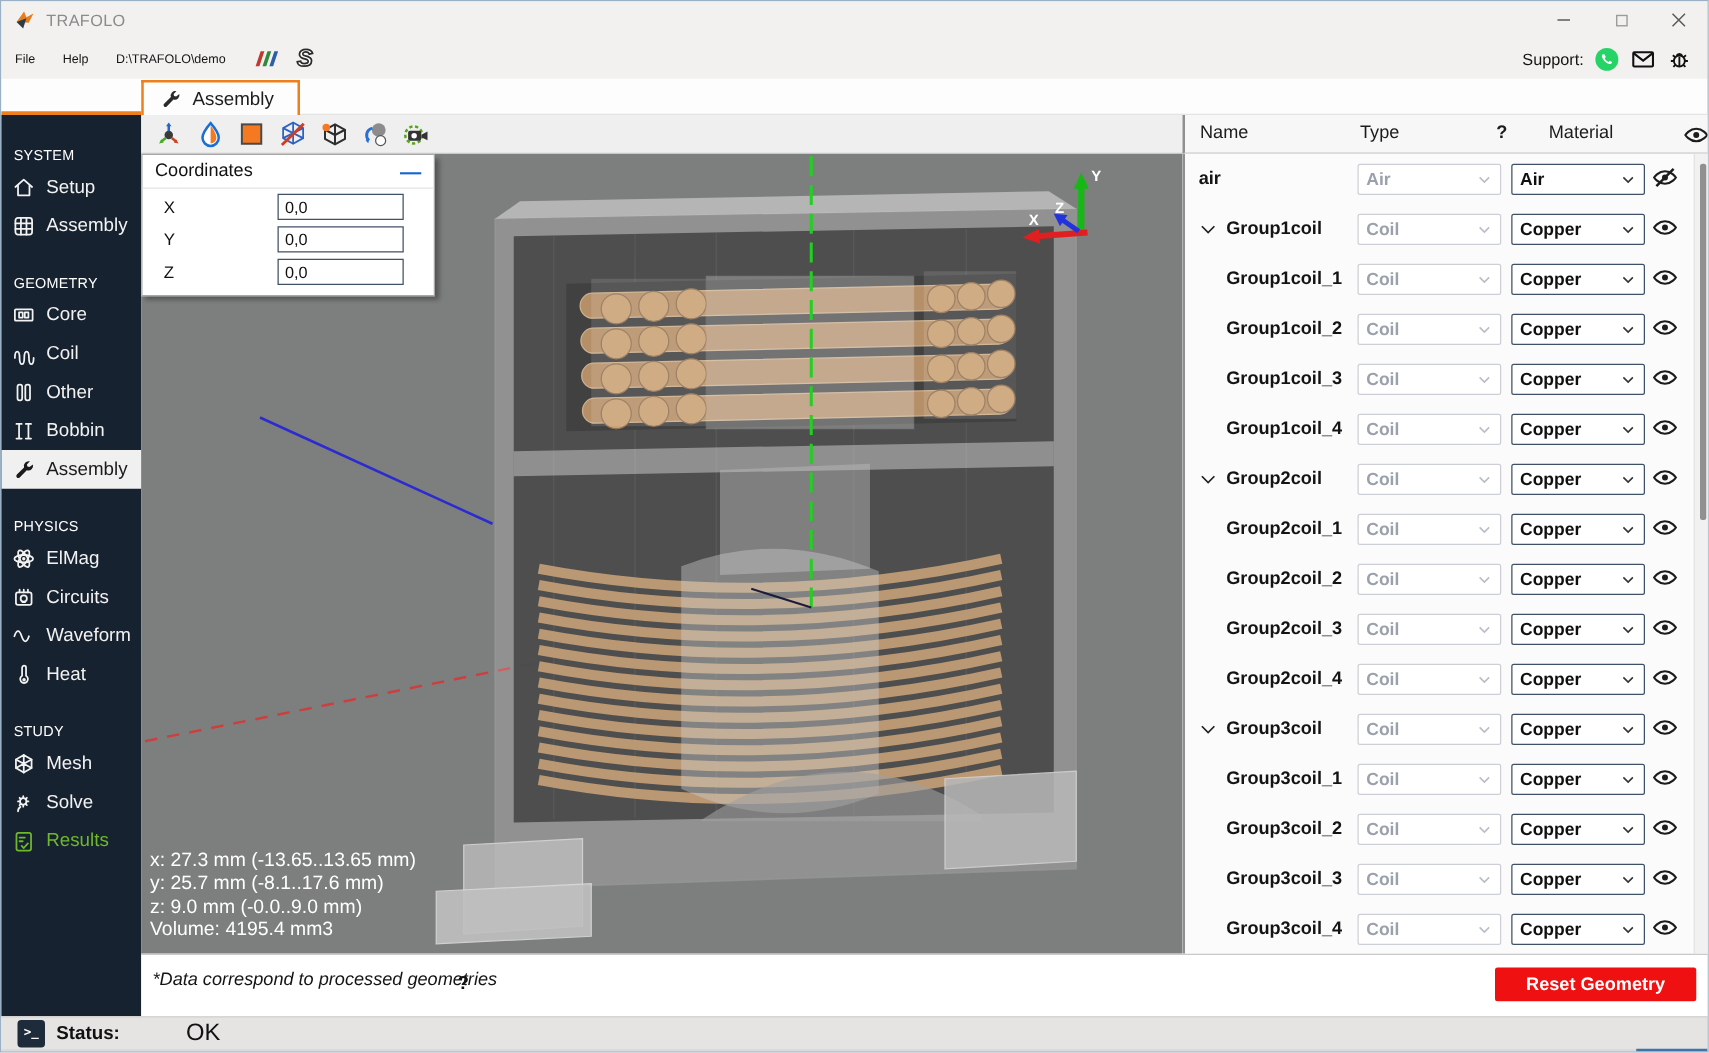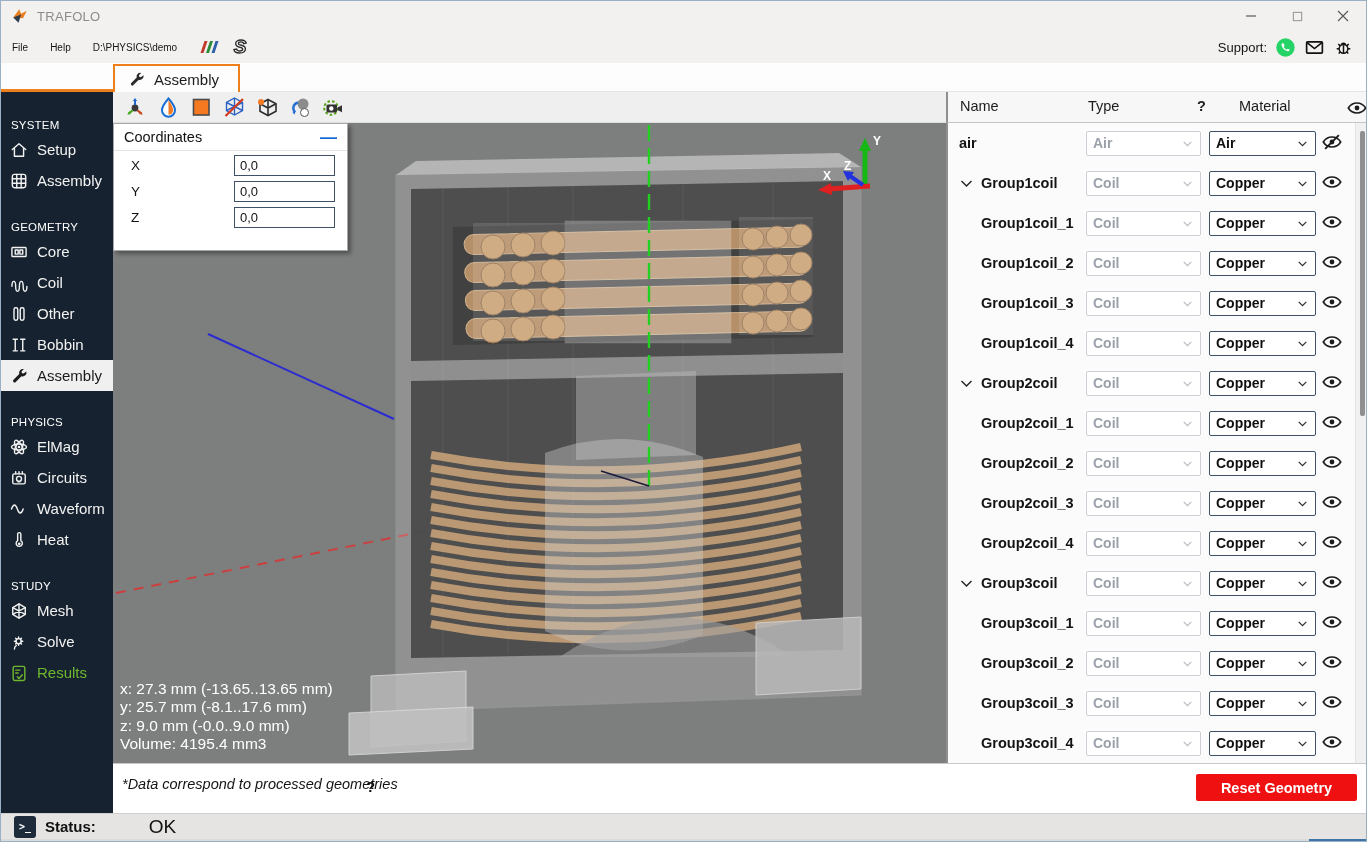--- a/index.html
+++ b/index.html
@@ -45,25 +45,25 @@
 
   
   .rp-header{position:absolute;left:945px;top:91px;width:422px;height:31px;background:#f7f7f7;border-left:2px solid #8f8f8f;
              border-bottom:1px solid #c6c6c6;font-size:14.5px;color:#1c1c1c;}
   .rp-header .col{position:absolute;top:6px;}
   .rp-h-name{left:12px;} .rp-h-type{left:140px;} .rp-h-help{left:249px;font-weight:bold;} .rp-h-mat{left:291px;}
   .rp-h-eye{position:absolute;left:398px;top:5px;width:22px;height:22px;}
 
   
   .viewport{position:absolute;left:112px;top:122px;width:833px;height:640px;background:#7d7f7e;overflow:hidden;}
-  .coords{position:absolute;left:0;top:0;width:235px;background:#fff;border:1px solid #a8a8a8;box-shadow:3px 3px 4px rgba(0,0,0,.35);padding-bottom:21px;}
+  .coords{position:absolute;left:0;top:0;width:235px;background:#fff;border:1px solid #a8a8a8;box-shadow:3px 3px 4px rgba(0,0,0,.35);padding-bottom:7px;}
   .coords-title{height:27px;display:flex;align-items:center;padding:0 10px;font-size:14.5px;border-bottom:1px solid #e4e4e4;color:#111;}
   .coords-min{margin-left:auto;color:#1464d2;font-weight:bold;font-size:17px;line-height:1;cursor:pointer;}
   .coords-row{position:relative;height:24px;display:flex;align-items:center;padding-left:17px;font-size:13.5px;margin-top:2px;}
-  .coords-row input{position:absolute;left:120px;width:101px;height:21px;border:1px solid #3f5166;font-size:13px;
+  .coords-row input{position:absolute;left:108px;width:101px;height:21px;border:1px solid #3f5166;font-size:13px;
                     padding:0 0 0 5px;font-family:"Liberation Sans",sans-serif;color:#111;}
   .vp-info{position:absolute;left:7px;bottom:9px;color:#fff;font-size:15.5px;line-height:1.2;}
 
   
   .rp-list{position:absolute;left:945px;top:122px;width:422px;height:640px;background:#fbfbfb;border-left:2px solid #8f8f8f;overflow:hidden;}
   .rrow{position:relative;height:40px;display:flex;align-items:center;font-weight:bold;}
   .rname{display:flex;align-items:center;gap:5px;padding-left:11px;font-size:14.5px;color:#141414;}
   .chev{width:17px;height:17px;display:flex;align-items:center;}
   .chev svg{width:15px;height:15px;color:#222;}
   .sel{position:absolute;height:25px;background:#fff;display:flex;align-items:center;justify-content:space-between;
@@ -117,21 +117,21 @@
           <svg width="12" height="12" viewBox="0 0 12 12">
             <path d="M1 1 11 11M11 1 1 11" stroke="#5a5a5a" stroke-width="1.2"></path>
           </svg>
         </div>
     </div>
   </div>
 
   <div class="menubar">
     <span class="menu-item">File</span>
     <span class="menu-item">Help</span>
-    <span class="menu-item">D:\PHYSICS\demo</span>
+    <span class="menu-item">D:\TRAFOLO\demo</span>
     <svg class="mb-icon" viewBox="0 0 24 24">
       <path d="M4.5 18 8.5 6h3L7.5 18z" fill="#c0392b"></path>
         <path d="M10 18 14 6h3L13 18z" fill="#2e8b3a"></path>
         <path d="M15.5 18 19.5 6h3L18.5 18z" fill="#2b5fa8"></path>
     </svg>
     <svg class="mb-icon" viewBox="0 0 24 24">
       <text x="12" y="18" text-anchor="middle" font-size="19" font-weight="bold" font-style="italic" fill="#ffffff" stroke="#2b2b2b" stroke-width="1.4" font-family="Liberation Sans,sans-serif">S</text>
     </svg>
     <div class="support">
       <span>Support:</span>

